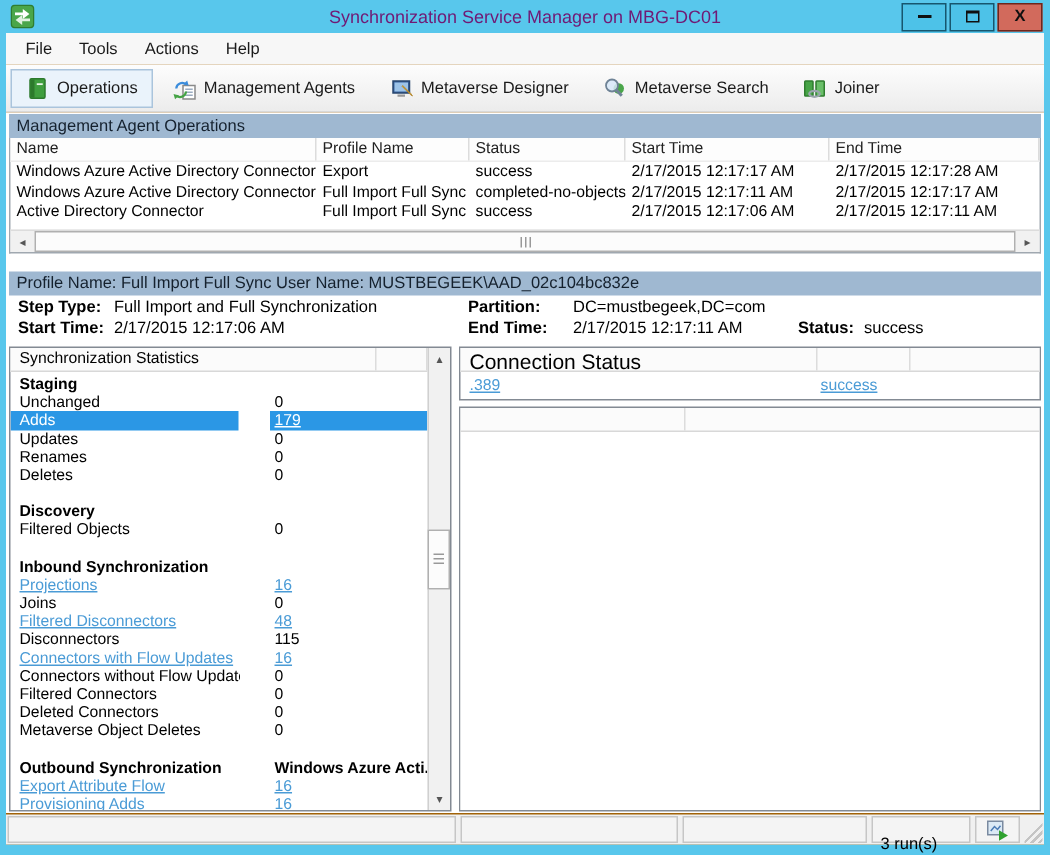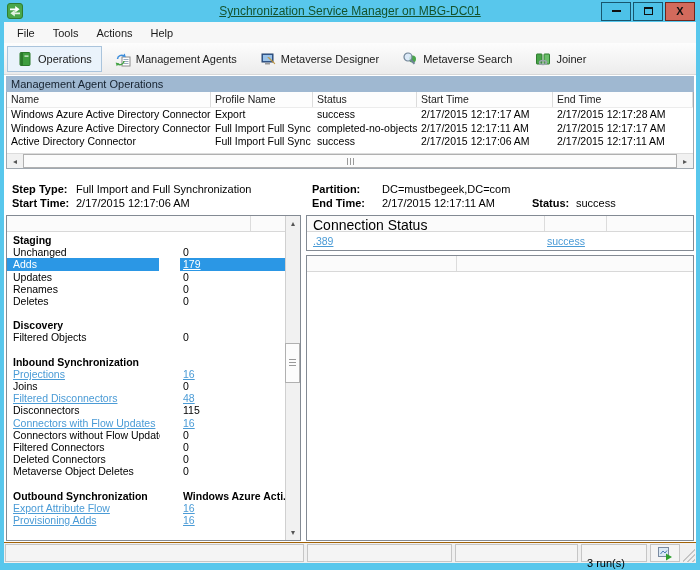--- a/index.html
+++ b/index.html
@@ -4,21 +4,21 @@
 <style>
   * { box-sizing: border-box; }
   body { margin: 0; font-family: "Liberation Sans", sans-serif; background: #888; }
 
   .window { width: 700px; height: 570px; background: #58c7ec; padding: 0 4px 7px;
             display: flex; flex-direction: column; }
 
   
   .titlebar { height: 22px; position: relative; display: flex; align-items: center; flex-shrink: 0; }
   .appicon { margin-left: 3px; width: 16px; height: 16px; z-index: 2; }
-  .title { position: absolute; left: 0; right: 0; text-align: center; font-size: 12px; color: #14532d; text-decoration: underline; }
+  .title { position: absolute; left: 0; right: 0; text-align: center; font-size: 12px; color: #701a75; }
   .winbtns { margin-left: auto; display: flex; gap: 2px; padding-right: 1px; z-index: 2; }
   .winbtn { width: 30px; height: 19px; border: 1px solid #17566e; background: #4dc2e8;
             display: flex; align-items: center; justify-content: center;
             font-size: 11px; font-weight: bold; color: #101010; }
   .winbtn.close { background: #d26a5c; border-color: #6e261c; }
   .min-glyph { width: 9px; height: 2px; background: #101010; }
   .max-glyph { width: 9px; height: 8px; border: 1px solid #101010; border-top-width: 2px; }
 
   
   .client { flex: 1; background: #a16207; display: flex; flex-direction: column; min-height: 0; }
@@ -246,20 +246,21 @@
             <span class="vgrip"></span>
               <span class="vgrip"></span>
               <span class="vgrip"></span>
           </div>
           <div class="hbtn">▸</div>
         </div>
       </div>
 
       <div class="gap12"></div>
 
+      <div class="steelhdr">Profile Name: Full Import Full Sync  User Name: MUSTBEGEEK\AAD_02c104bc832e</div>
 
       <div class="details">
         <div class="dlabel">Step Type:</div>
         <div class="dval">Full Import and Full Synchronization</div>
         <div class="dlabel">Partition:</div>
         <div class="dval">DC=mustbegeek,DC=com</div>
         <div></div>
           <div></div>
         <div class="dlabel">Start Time:</div>
         <div class="dval">2/17/2015 12:17:06 AM</div>
@@ -267,20 +268,21 @@
         <div class="dval">2/17/2015 12:17:11 AM</div>
         <div class="dlabel">Status:</div>
         <div class="dval">success</div>
       </div>
 
       <div class="bottom">
 
         <div class="stats-panel">
           <div class="stats-main">
             <div class="stats-header">
+              <div class="hcell">Synchronization Statistics</div>
               <div class="hcell"></div>
             </div>
             <div class="stats-body">
                 <div class="srow section">
                   <div class="scell label">Staging</div>
                   <div class="scell value"></div>
                 </div>
                 <div class="srow">
                   <div class="scell label">Unchanged</div>
                   <div class="scell value">0</div>

